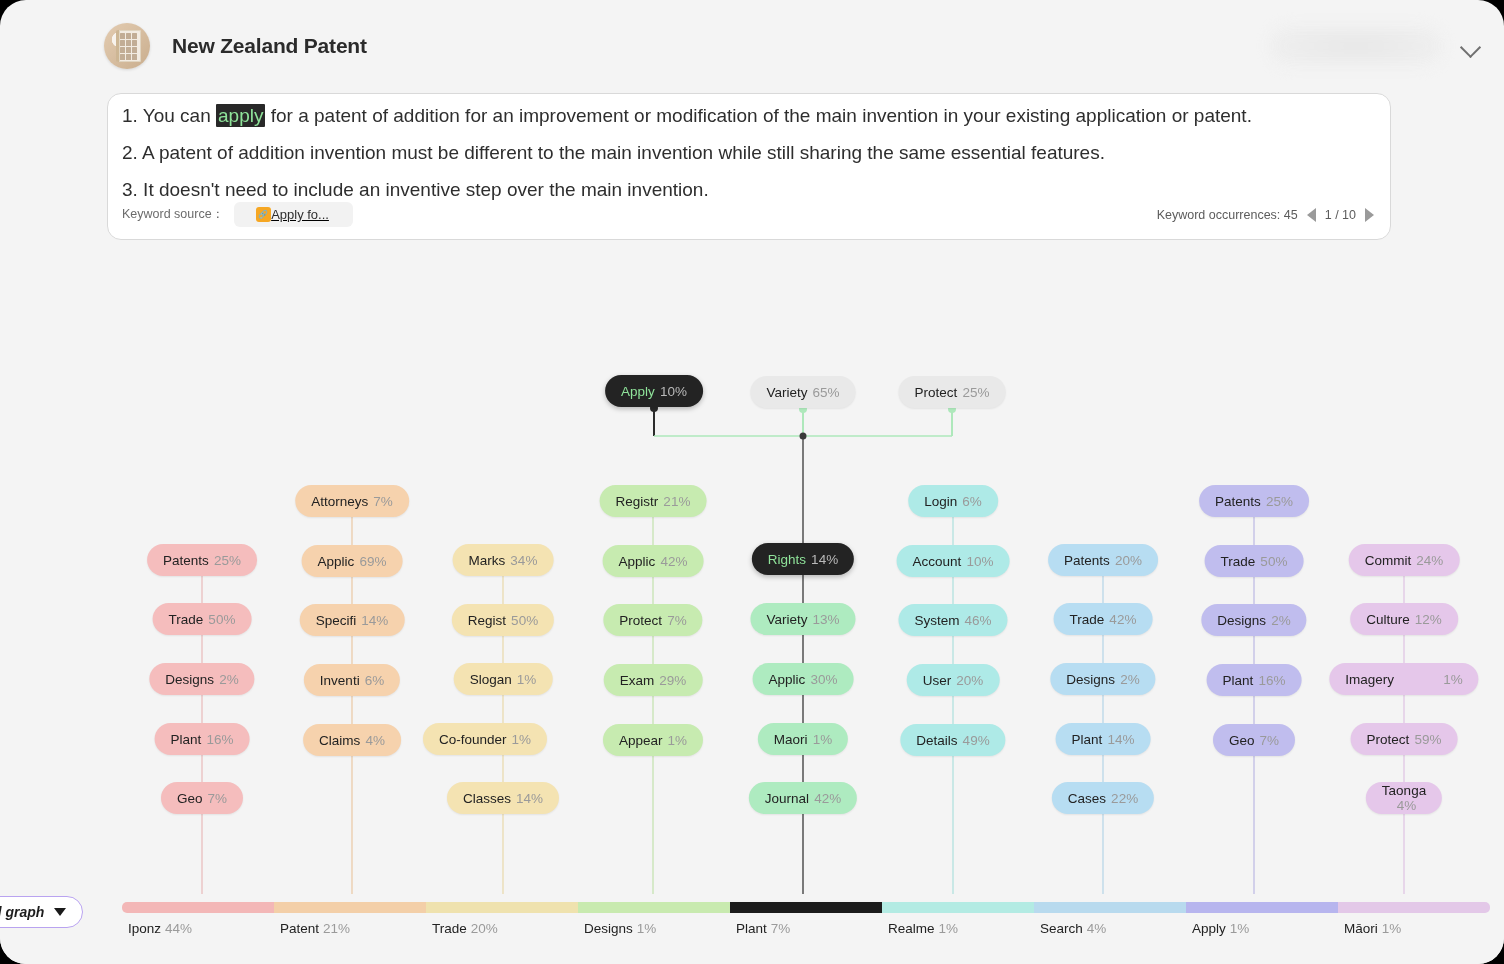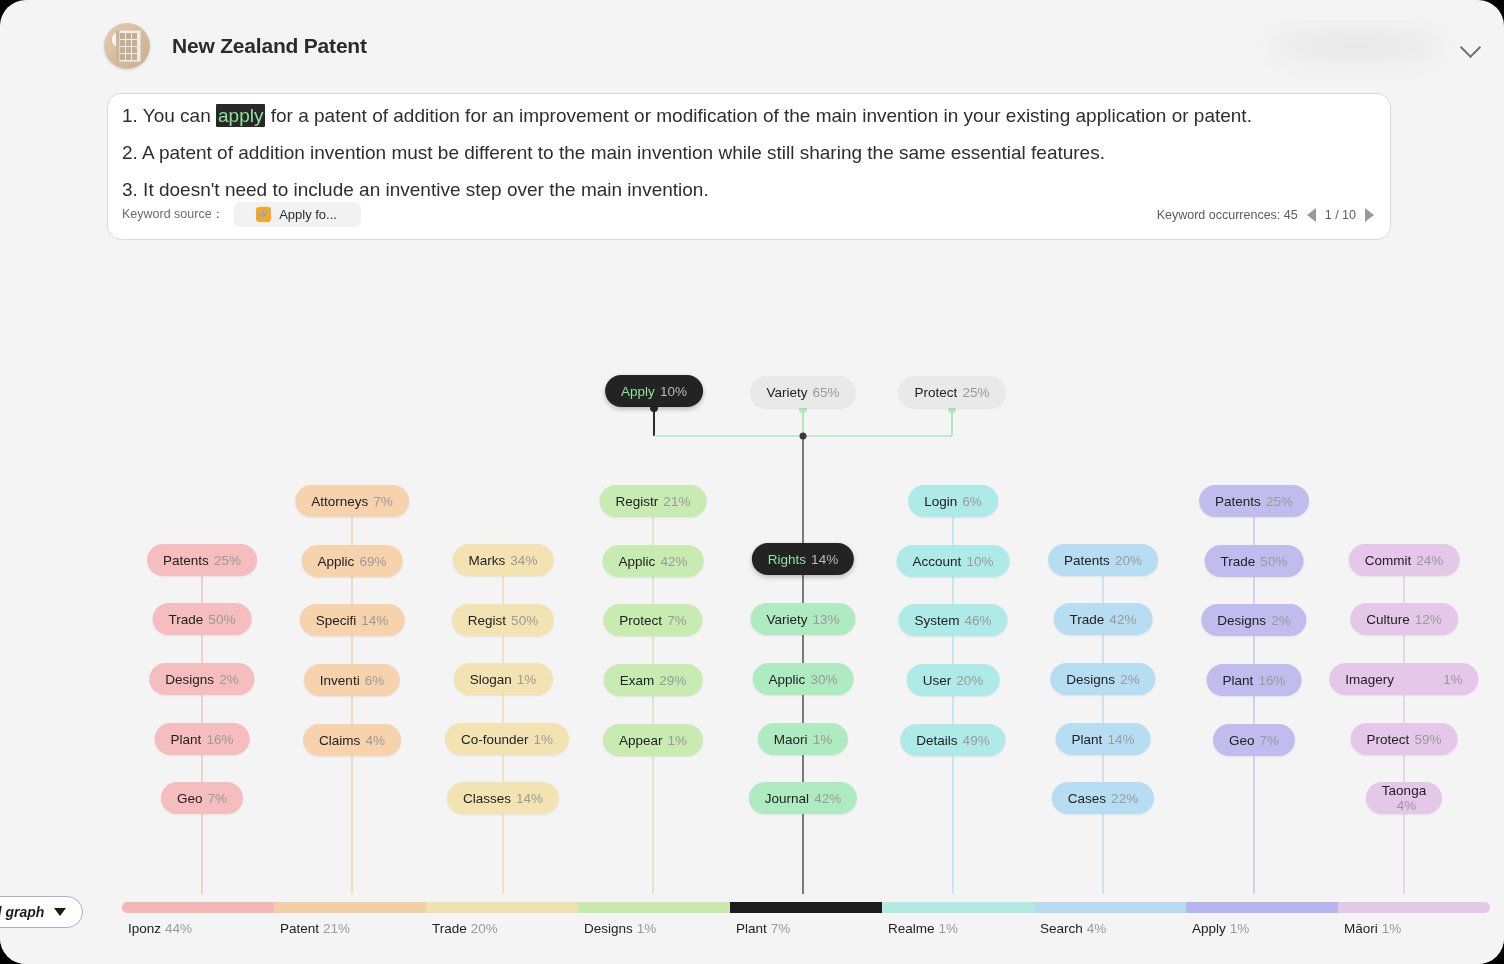--- a/index.html
+++ b/index.html
@@ -73,23 +73,24 @@
   .info-line:nth-child(3){ margin-bottom: 10px; }
   .hl {
     background: #282828; color: #8fe39a; padding: 1px 2px; border-radius: 1px;
   }
   #card-footer {
     position: absolute; left: 14px; right: 16px; bottom: 12px;
     display: flex; align-items: center;
   }
   #kw-src-label { font-size: 12.5px; color: #6b6b6b; margin-right: 10px; }
   #kw-chip {
-    display: inline-flex; align-items: flex-start; gap: 8px;
+    display: inline-flex; align-items: flex-start; 
     background: #f2f2f2; border-radius: 6px; padding: 5px 24px 5px 22px;
     cursor: pointer;
+    text-decoration: underline;
   }
   #kw-chip .doc-icon {
     width: 15px; height: 15px; border-radius: 3px; background: #f6a723;
     position: relative; flex: none;
   }
   #kw-chip .doc-icon::after {
     content: "\1F517"; position: absolute; inset: 0; font-size: 8px; color: #fff;
     display: flex; align-items: center; justify-content: center;
   }
   #kw-chip .chip-text { font-size: 13px; color: #2e2e2e; }
@@ -253,21 +254,21 @@
           <span class="p">34%</span>
         </div>
         <div class="node" style="background: rgb(244, 227, 178); left: 503px; top: 370px;">
           <span class="w">Regist</span>
           <span class="p">50%</span>
         </div>
         <div class="node" style="background: rgb(244, 227, 178); left: 503px; top: 429px;">
           <span class="w">Slogan</span>
           <span class="p">1%</span>
         </div>
-        <div class="node" style="background: rgb(244, 227, 178); left: 507px; top: 489px;">
+        <div class="node" style="background: rgb(244, 227, 178); left: 485px; top: 489px;">
           <span class="w">Co-founder</span>
           <span class="p">1%</span>
         </div>
         <div class="node" style="background: rgb(244, 227, 178); left: 503px; top: 548px;">
           <span class="w">Classes</span>
           <span class="p">14%</span>
         </div>
         <div class="node" style="background: rgb(199, 235, 176); left: 653px; top: 251px;">
           <span class="w">Registr</span>
           <span class="p">21%</span>

